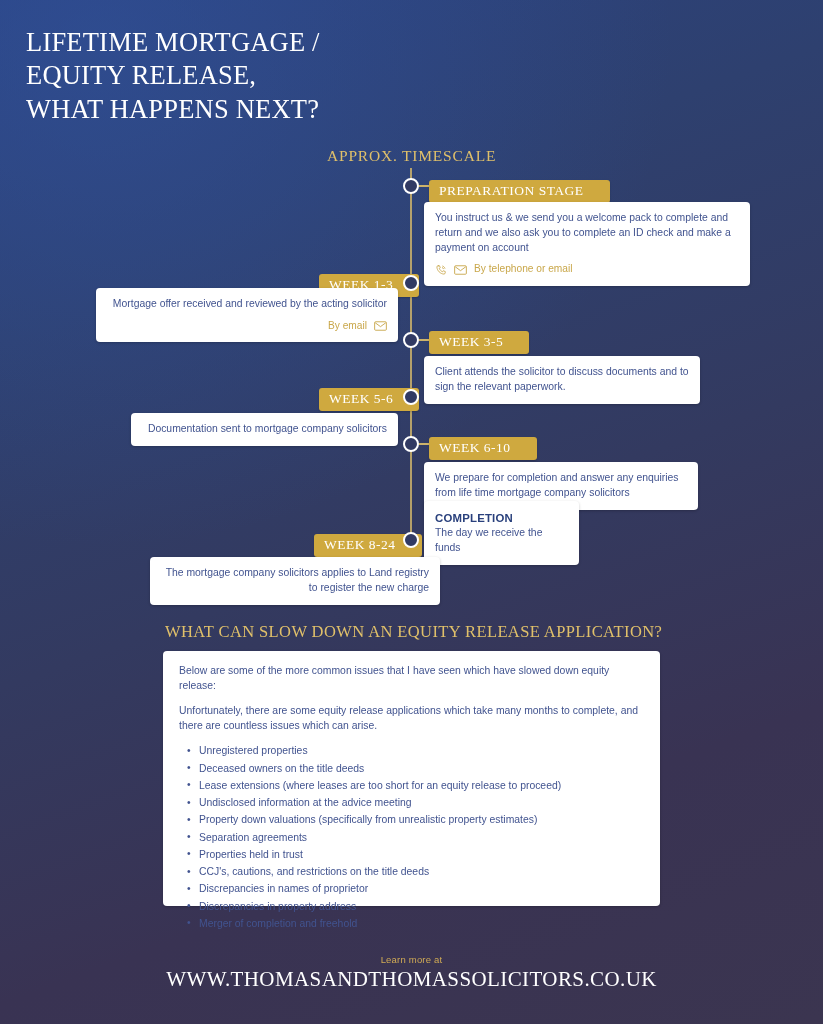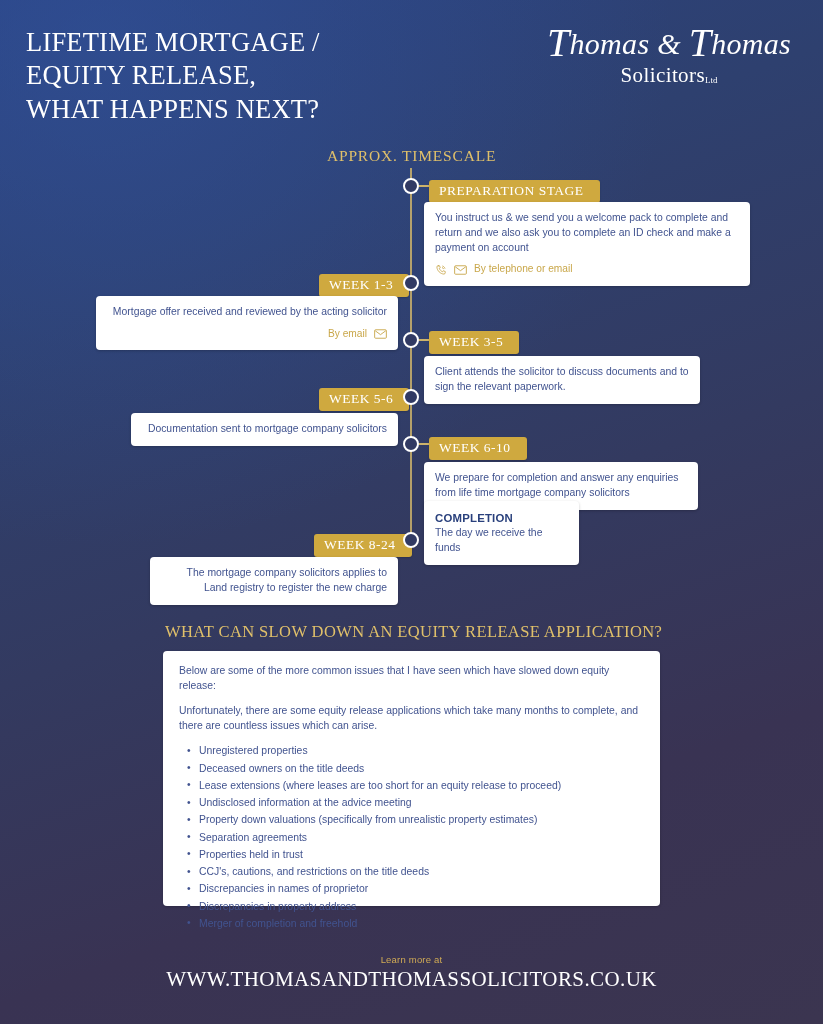--- a/index.html
+++ b/index.html
@@ -114,21 +114,21 @@
     z-index: 4;
   }
 
   .badge {
     position: absolute;
     background: #cfa93f;
     color: #ffffff;
     font-family: "Liberation Serif", serif;
     font-size: 13.5px;
     letter-spacing: 0.5px;
-    padding: 3px 16px 4px 10px;
+    padding: 3px 26px 4px 10px;
     border-radius: 3px;
     white-space: nowrap;
     z-index: 5;
     box-shadow: 0 1px 2px rgba(0,0,0,0.18);
   }
 
   .card {
     position: absolute;
     background: #ffffff;
     border-radius: 4px;
@@ -230,24 +230,20 @@
 <body>
 
 <div id="poster">
 
   <div class="hdr-title layer">
     <div>LIFETIME MORTGAGE /</div>
     <div>EQUITY RELEASE,</div>
     <div>WHAT HAPPENS NEXT?</div>
   </div>
 
-  <div class="logo layer">
-    <div class="logo-main"><span class="drop">T</span><span>homas</span> <span>&amp;</span> <span class="drop">T</span><span>homas</span></div>
-    <div class="logo-sub"><span>Solicitors</span><span class="ltd">Ltd</span></div>
-  </div>
 
   <div class="tl-heading layer">APPROX. TIMESCALE</div>
 
   <div id="timeline-axis" class="layer"></div>
 
   <div class="node layer" style="top:178px;"></div>
   <div class="node layer" style="top:275px;"></div>
   <div class="node layer" style="top:332px;"></div>
   <div class="node layer" style="top:389px;"></div>
   <div class="node layer" style="top:436px;"></div>
@@ -275,21 +271,21 @@
         <svg width="13" height="10" viewBox="0 0 24 18" fill="none" stroke="#c9a74a" stroke-width="1.7" stroke-linejoin="round">
           <rect x="1.2" y="1.2" width="21.6" height="15.6" rx="1.6"></rect>
           <path d="M2.2 3 L12 10.2 L21.8 3"></path>
         </svg>
       </span>
       <span>By telephone or email</span>
     </div>
   </div>
 
   <div class="badge layer" style="left:319px; top:274px;">WEEK 1-3</div>
-  <div class="card right-text layer" style="left:96px; top:296px; width:302px;">
+  <div class="card right-text layer" style="left:96px; top:288px; width:302px;">
     <p>Mortgage offer received and reviewed by the acting solicitor</p>
     <div class="contact right">
       <span>By email</span>
       <span class="ico">
         <svg width="13" height="10" viewBox="0 0 24 18" fill="none" stroke="#c9a74a" stroke-width="1.7" stroke-linejoin="round">
           <rect x="1.2" y="1.2" width="21.6" height="15.6" rx="1.6"></rect>
           <path d="M2.2 3 L12 10.2 L21.8 3"></path>
         </svg>
       </span>
     </div>
@@ -309,21 +305,21 @@
   <div class="card layer" style="left:424px; top:462px; width:274px;">
     <p>We prepare for completion and answer any enquiries from life time mortgage company solicitors</p>
   </div>
 
   <div class="card layer" style="left:424px; top:501px; width:155px;">
     <p class="completion-title">COMPLETION</p>
     <p>The day we receive the funds</p>
   </div>
 
   <div class="badge layer" style="left:314px; top:534px;">WEEK 8-24</div>
-  <div class="card right-text layer" style="left:150px; top:557px; width:248px;">
+  <div class="card right-text layer" style="left:150px; top:557px; width:290px;">
     <p>The mortgage company solicitors  applies to Land registry to register the new charge</p>
   </div>
 
   <div class="sec-heading layer">WHAT CAN SLOW DOWN AN EQUITY RELEASE APPLICATION?</div>
 
   <div id="slowdown-card" class="layer">
     <p>Below are some of the more common issues that I have seen which have slowed down equity release:</p>
     <p>Unfortunately, there are some equity release applications which take many months to complete, and there are countless issues which can arise.</p>
     <ul>
       <li>Unregistered properties</li>

